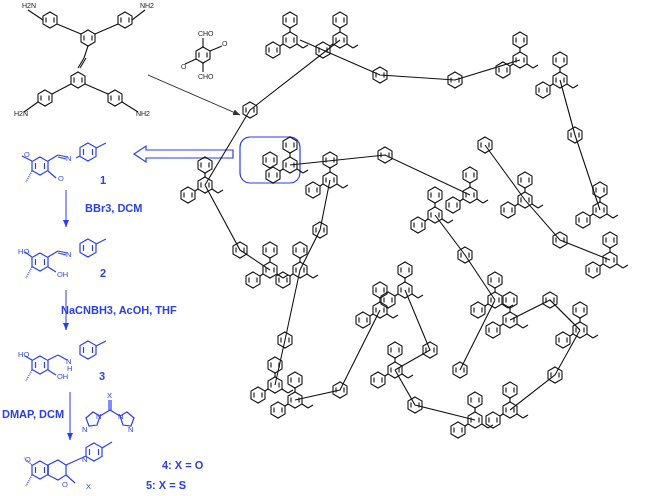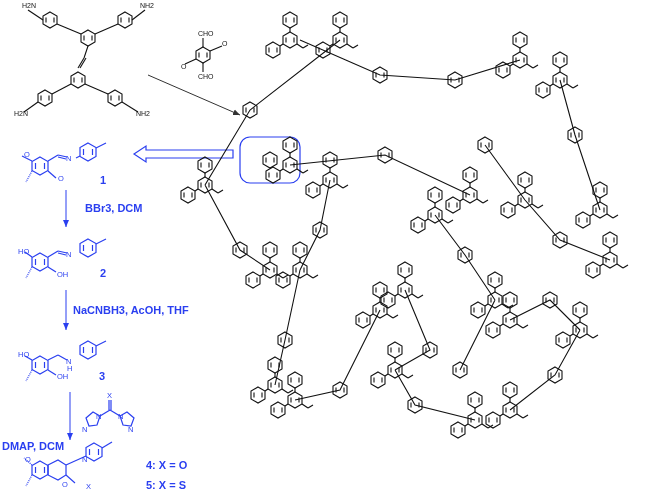--- a/index.html
+++ b/index.html
@@ -206,33 +206,33 @@
 <div class="bsmall" style="left:24px;top:150px;">O</div>
 <div class="bsmall" style="left:66px;top:154px;">N</div>
 <div class="bsmall" style="left:58px;top:174px;">O</div>
 <div class="lbl blue" style="left:100px;top:174px;">1</div>
 <div class="lbl blue" style="left:85px;top:202px;">BBr3, DCM</div>
 
 <div class="bsmall" style="left:18px;top:247px;">HO</div>
 <div class="bsmall" style="left:66px;top:250px;">N</div>
 <div class="bsmall" style="left:57px;top:270px;">OH</div>
 <div class="lbl blue" style="left:100px;top:267px;">2</div>
-<div class="lbl blue" style="left:73px;top:304px;">NaCNBH3, AcOH, THF</div>
+<div class="lbl blue" style="left:61px;top:304px;">NaCNBH3, AcOH, THF</div>
 
 <div class="bsmall" style="left:18px;top:350px;">HO</div>
 <div class="bsmall" style="left:66px;top:357px;">N</div>
 <div class="bsmall" style="left:67px;top:364px;">H</div>
 <div class="bsmall" style="left:57px;top:372px;">OH</div>
 <div class="lbl blue" style="left:99px;top:370px;">3</div>
 
-<div class="lbl blue" style="left:2px;top:408px;margin-top:32px;">DMAP, DCM</div>
+<div class="lbl blue" style="left:2px;top:408px;">DMAP, DCM</div>
 <div class="bsmall" style="left:107px;top:391px;">X</div>
 <div class="bsmall" style="left:96px;top:412px;">N</div>
 <div class="bsmall" style="left:118px;top:412px;">N</div>
 <div class="bsmall" style="left:82px;top:425px;">N</div>
 <div class="bsmall" style="left:128px;top:425px;">N</div>
 
 <div class="bsmall" style="left:25px;top:455px;">O</div>
 <div class="bsmall" style="left:82px;top:455px;">N</div>
 <div class="bsmall" style="left:62px;top:480px;">O</div>
 <div class="bsmall" style="left:86px;top:482px;">X</div>
-<div class="lbl blue" style="left:146px;top:459px;">4: X = O</div>
+<div class="lbl blue" style="left:162px;top:459px;">4: X = O</div>
 <div class="lbl blue" style="left:146px;top:479px;">5: X = S</div>
 
 </body></html>

